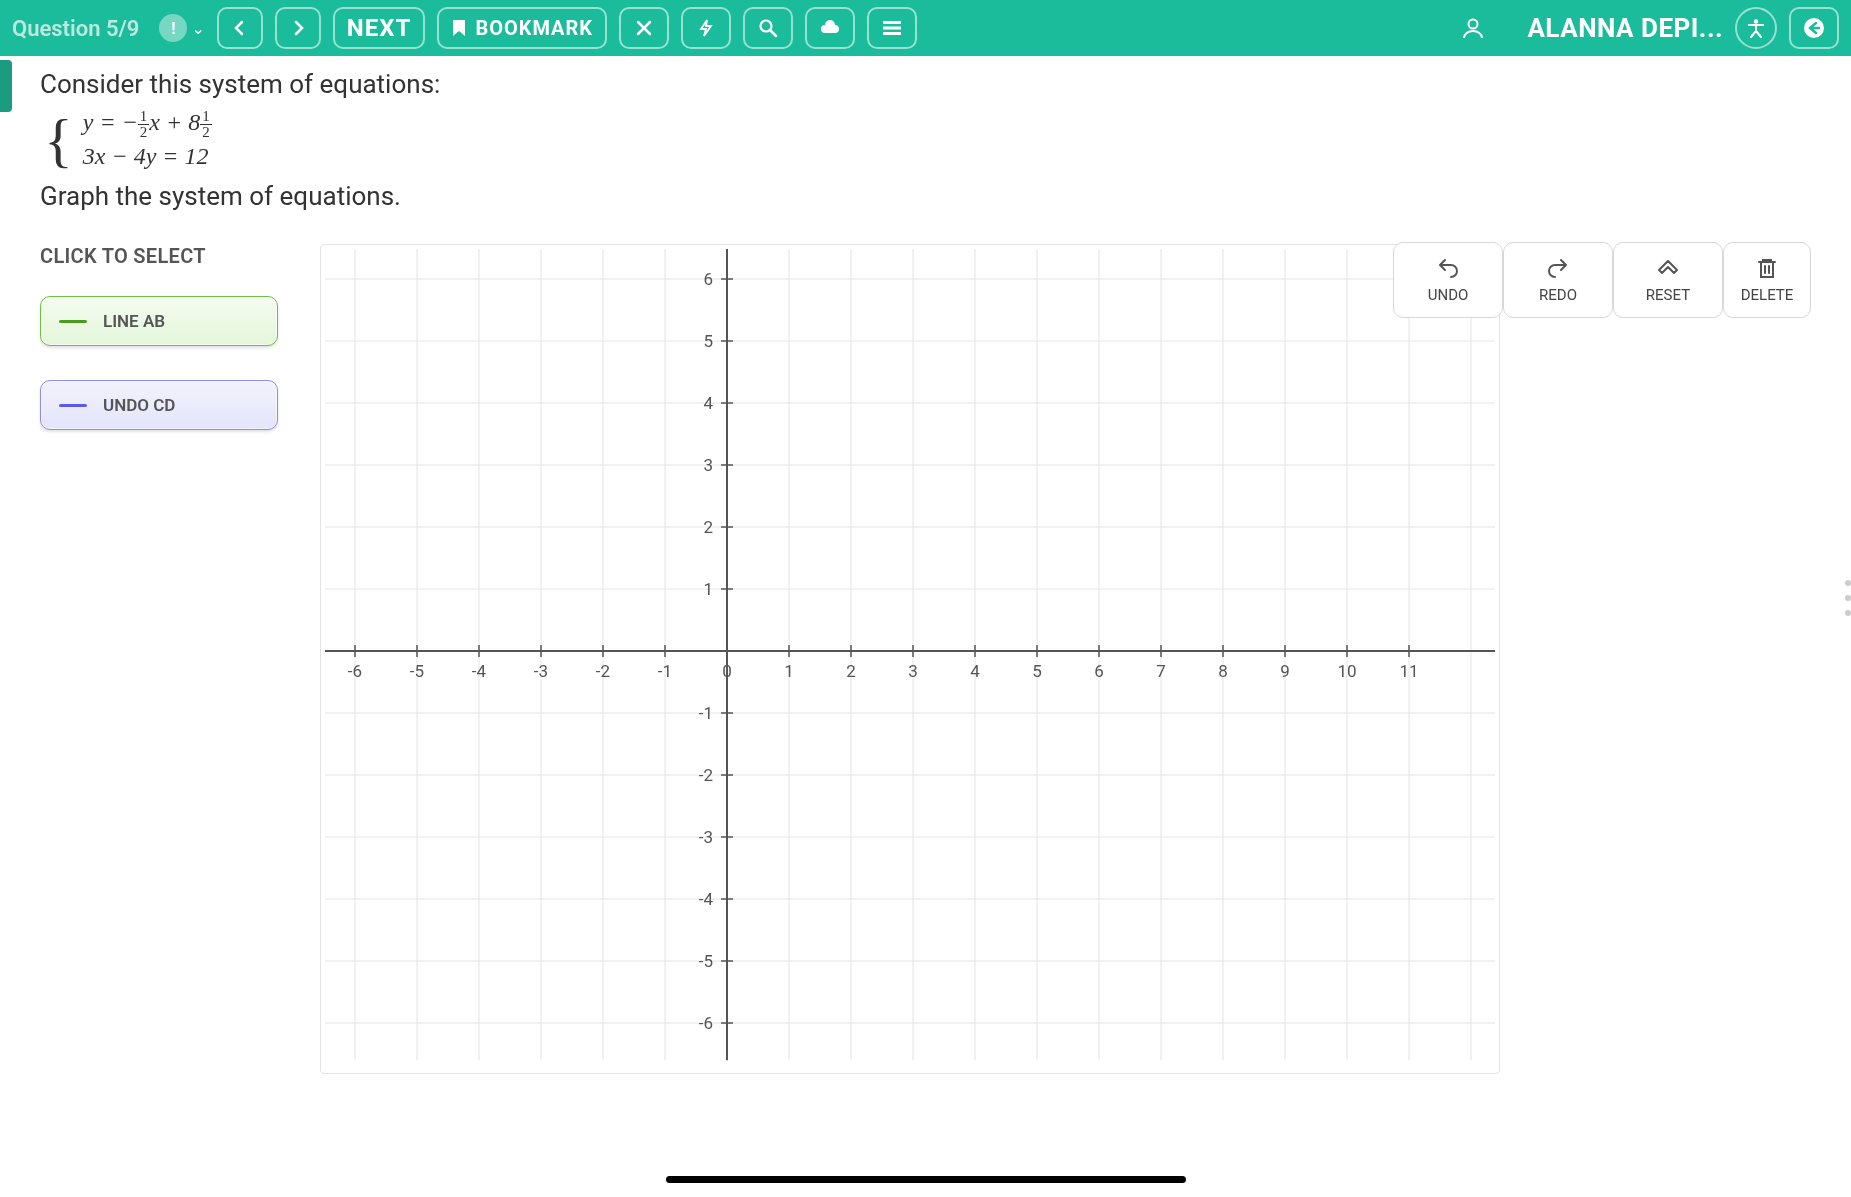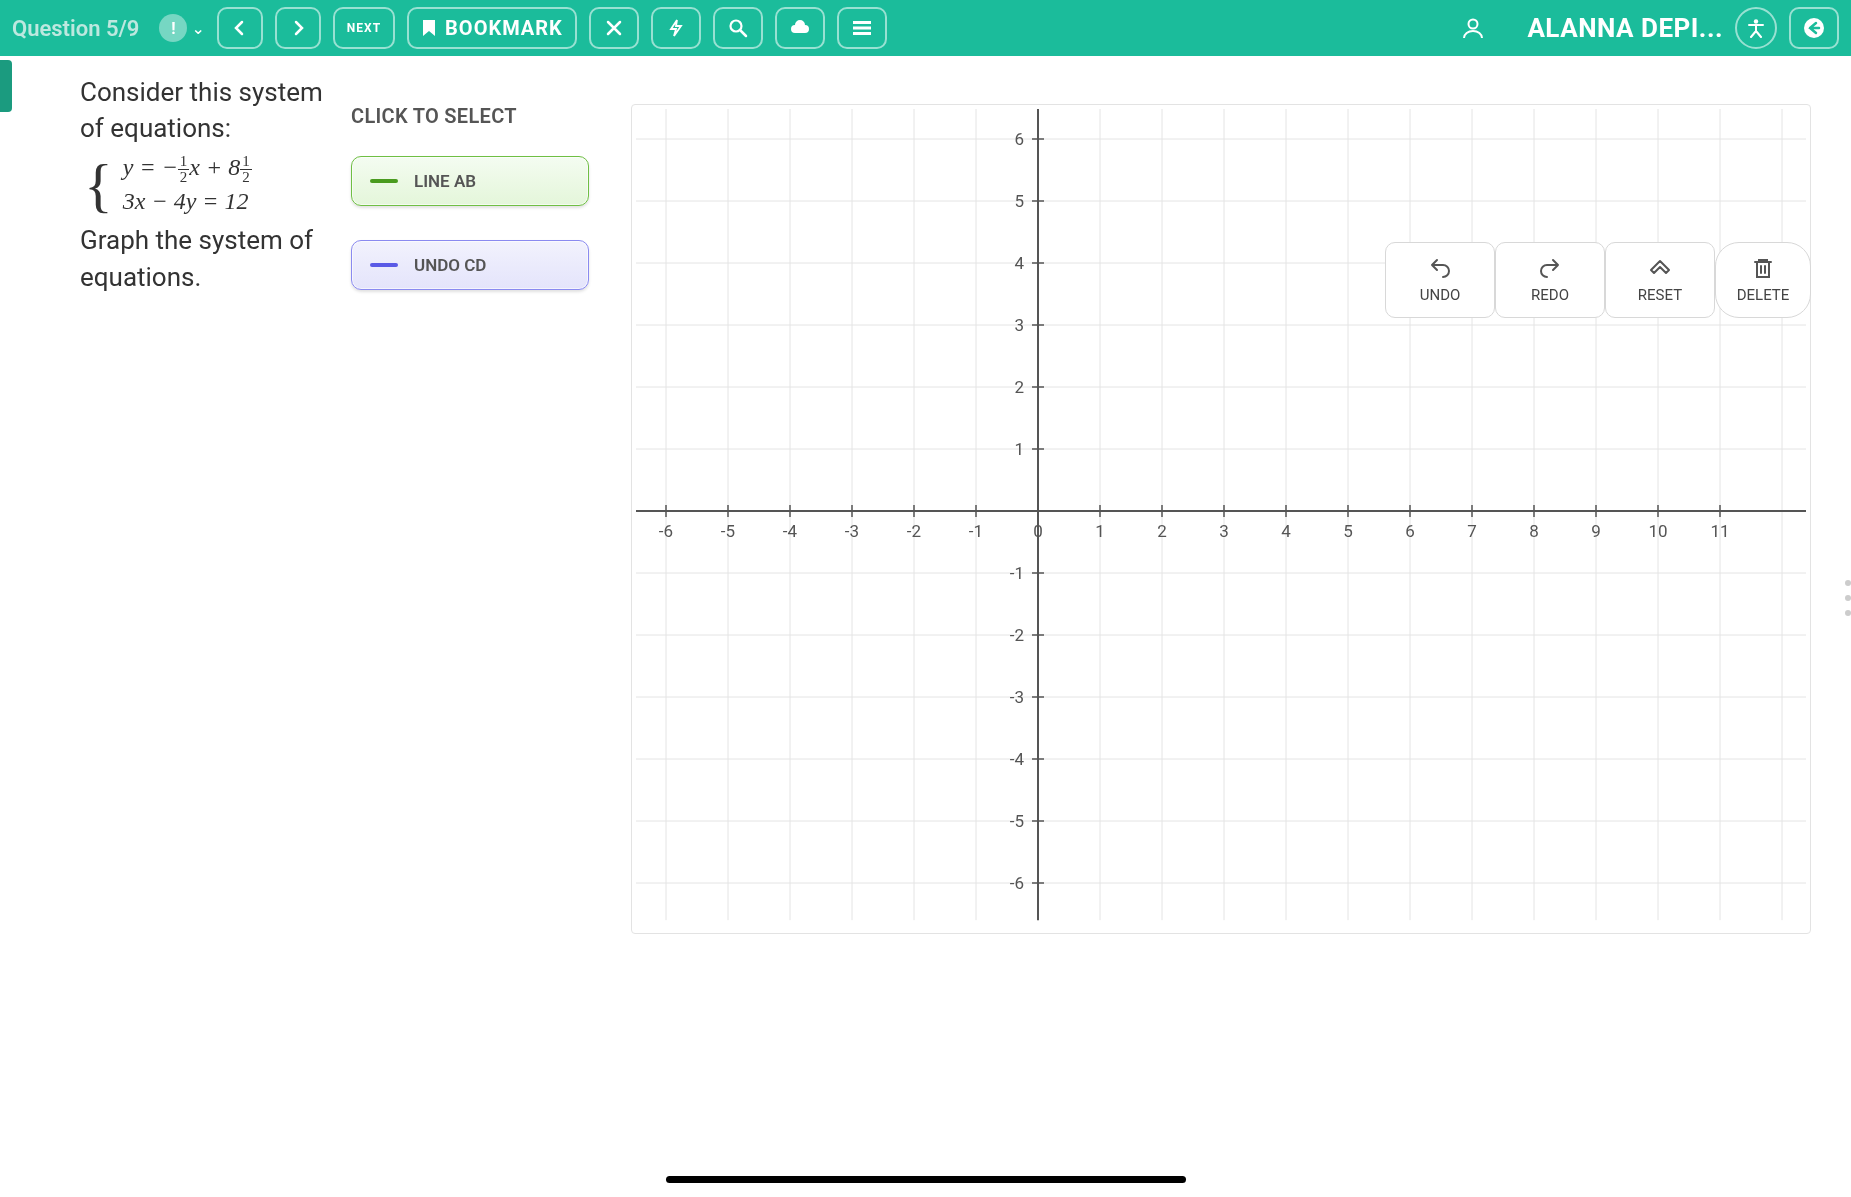--- a/index.html
+++ b/index.html
@@ -32,41 +32,40 @@
     justify-content: center;
     border: 2px solid rgba(255,255,255,0.55);
     border-radius: 10px;
     height: 42px;
     padding: 0 12px;
     color: #fff;
   }
   .topbar .pill.chev { width: 46px; padding: 0; }
   .topbar .pill.sq { width: 50px; padding: 0; }
   .topbar .next-btn {
-    font-size: 12px;
+    font-size: 24px;
     font-weight: 700;
     letter-spacing: 1px;
   }
   .topbar .bookmark-btn { font-size: 20px; font-weight: 700; letter-spacing: 1px; }
   .topbar .spacer { flex: 1; }
   .topbar .user-name { font-size: 26px; font-weight: 700; letter-spacing: 0.5px; margin-left: 31px; }
   .alert-badge {
     width: 28px; height: 28px; border-radius: 50%;
     background: rgba(255,255,255,0.4);
     display: flex; align-items: center; justify-content: center;
     color: #fff; font-weight: bold;
   }
   .alert-wrap { display:flex; align-items:center; gap:4px; }
   .alert-wrap .chev-down { color:#fff; }
 
   .content {
-    padding: 18px 40px 0 40px;
-    display: flex;
-    flex-direction: row;
-    margin-left: 40px;
+    padding: 10px 40px 0 40px;
+    display: flex;
+    flex-direction: column;
   }
   .prompt {
     font-size: 25px;
     color: #333;
     line-height: 1.4;
     font-family: Georgia, "Times New Roman", serif;
   }
   .prompt .plain { font-family: -apple-system, BlinkMacSystemFont, "Segoe UI", Roboto, Arial, sans-serif; font-size: 26px; color:#333; }
   .eq-block {
     display: flex;
@@ -149,21 +148,21 @@
     background: #fff;
     display: flex;
     flex-direction: column;
     align-items: center;
     justify-content: center;
     gap: 6px;
     cursor: pointer;
     font-size: 15px;
     color: #444;
   }
-  .tool-btn.small { width: 96px; border-radius: 24px; }
+  .tool-btn.small { width: 88px; }
   .tool-btn svg { width: 24px; height: 24px; stroke: #555; fill: none; stroke-width: 2; }
 
   .graph-wrap {
     border: 1.5px solid #e3e3e3;
     border-radius: 4px;
     background: #fff;
     padding: 4px;
   }
   svg.graph { display:block; }
   .grid-line { stroke: #e4e4e4; stroke-width: 1; }

